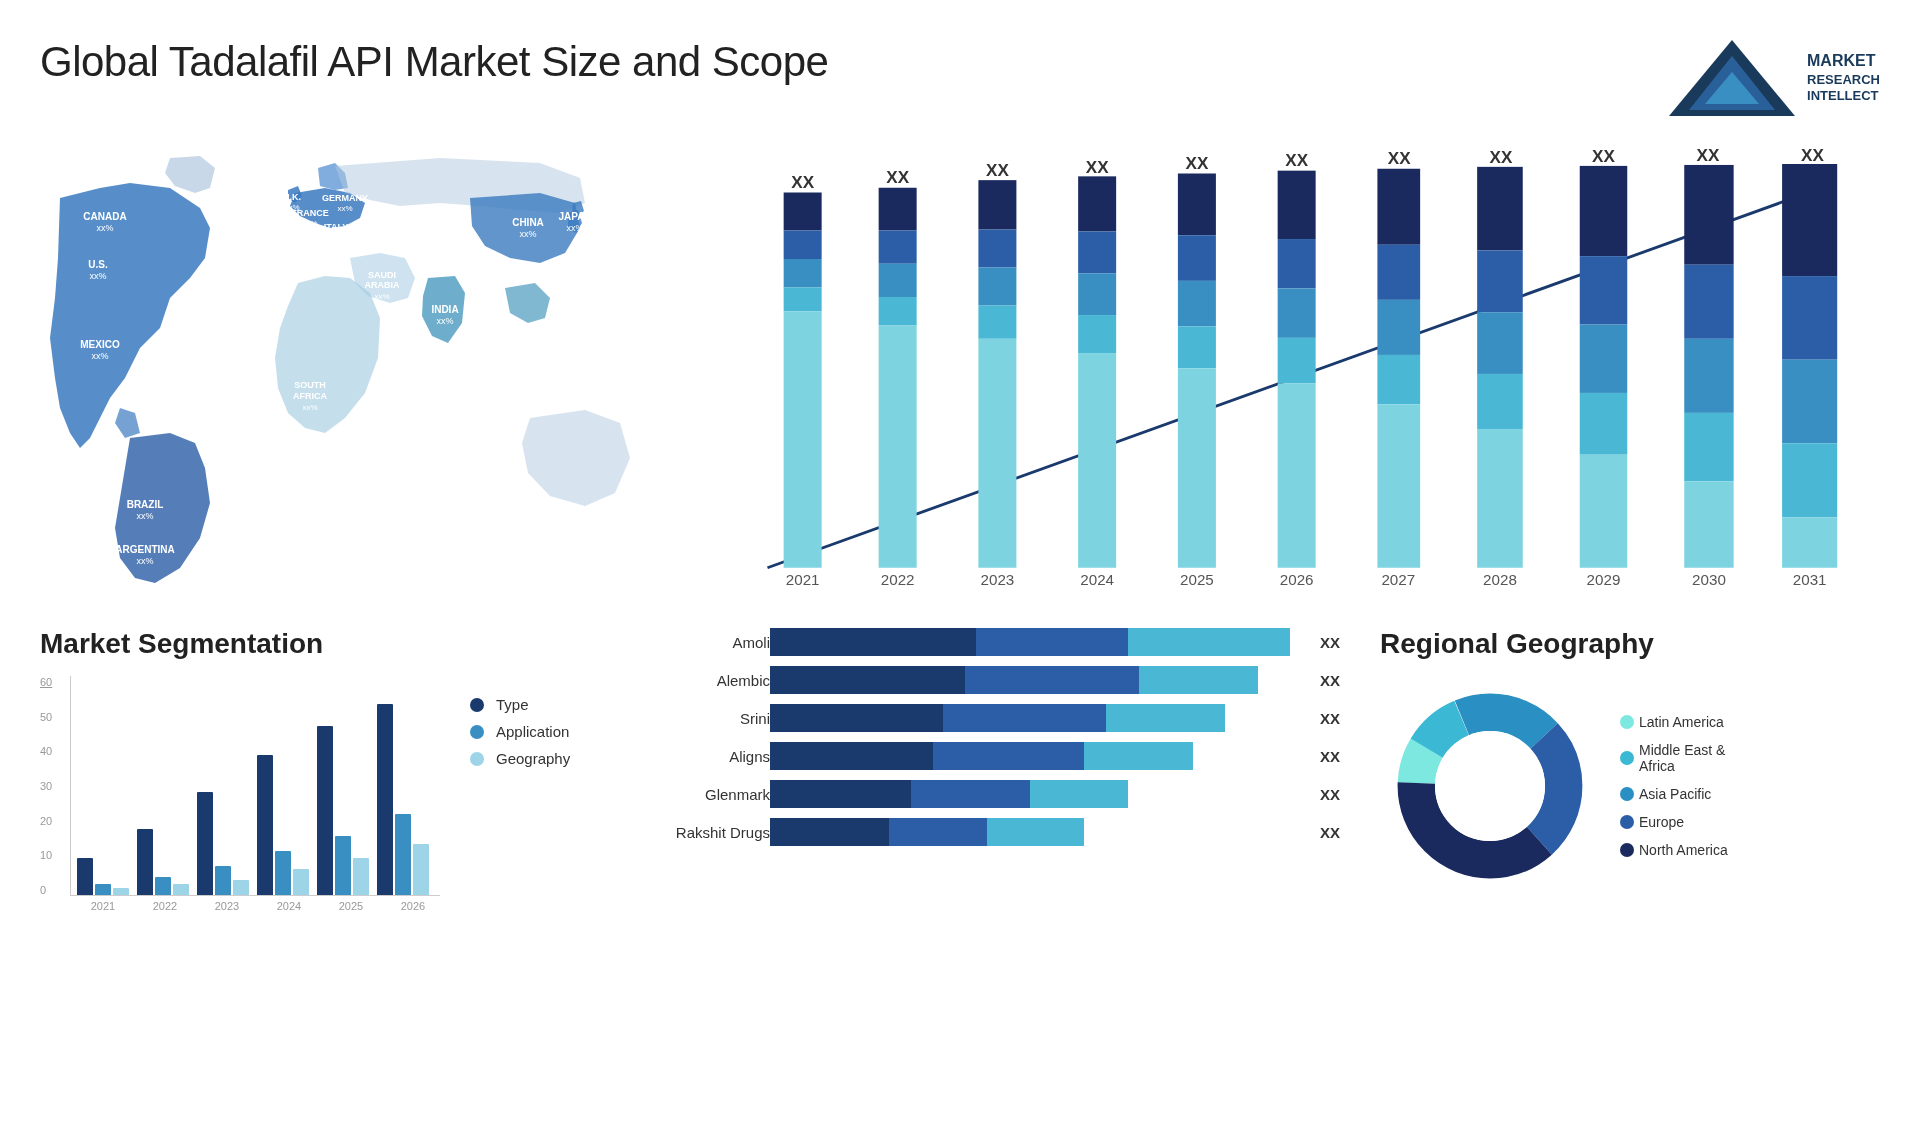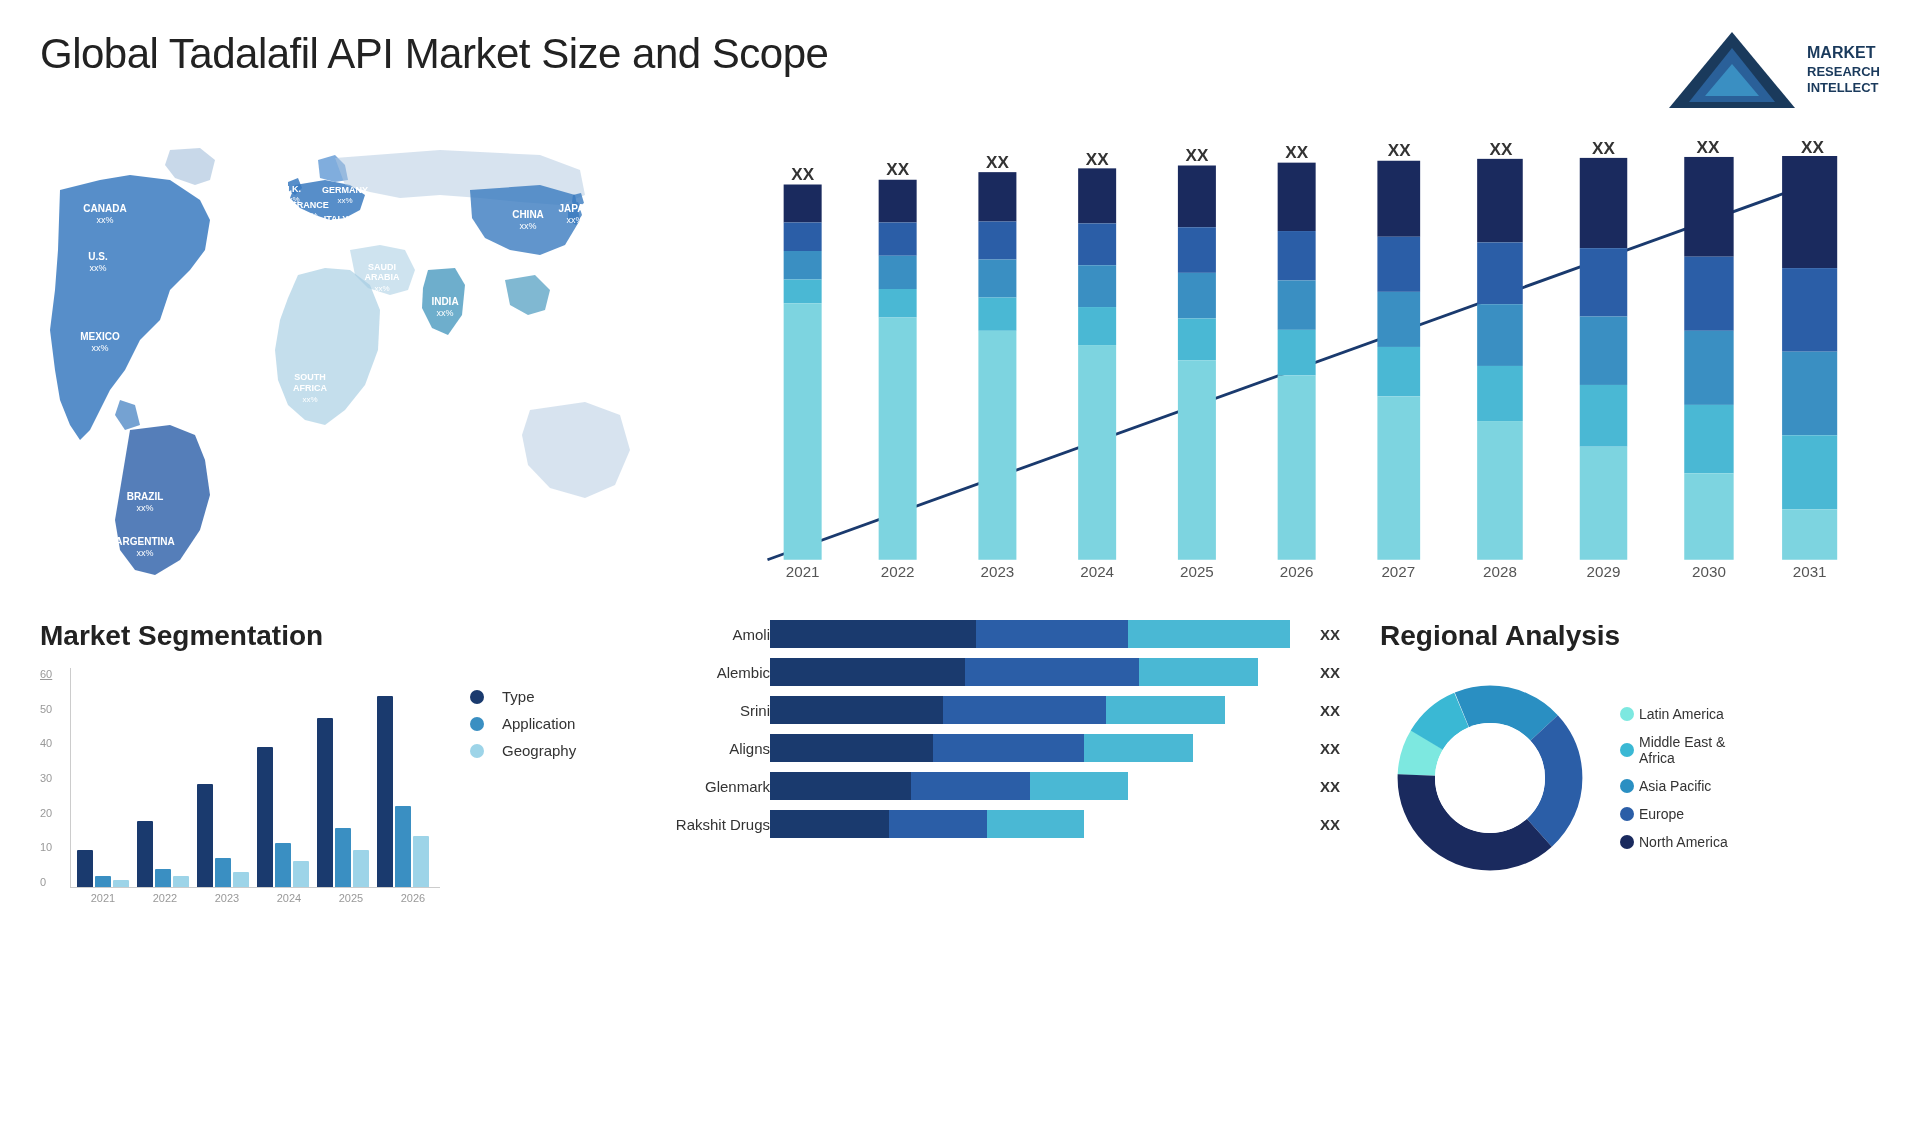--- a/index.html
+++ b/index.html
@@ -8,21 +8,21 @@
       background: #fff;
       width: 1920px;
       height: 1146px;
       overflow: hidden;
       position: relative;
     }
 
     .page-container {
       width: 1920px;
       height: 1146px;
-      padding: 30px 40px;
+      padding: 38px 40px;
       position: relative;
     }
 
     
     .header {
       display: flex;
       justify-content: space-between;
       align-items: flex-start;
       margin-bottom: 20px;
     }
@@ -63,21 +63,21 @@
     .seg-legend {
       display: flex;
       flex-direction: column;
       gap: 10px;
       padding-top: 20px;
     }
 
     .legend-item {
       display: flex;
       align-items: center;
-      gap: 18px;
+      gap: 12px;
       font-size: 15px;
       color: #333;
     }
 
     .legend-dot {
       width: 14px;
       height: 14px;
       border-radius: 50%;
       flex-shrink: 0;
     }
@@ -510,21 +510,21 @@
               <div style="width:22%;height:100%;background:#1a3a6e;"></div>
               <div style="width:18%;height:100%;background:#2b5ea7;"></div>
               <div style="width:18%;height:100%;background:#4ab8d4;"></div>
             </div>
             <div class="player-value">XX</div>
           </div>
         </div>
       </div>
 
       <div style="position:relative;">
-        <h2 class="section-title">Regional Analysis</h2>
+        <h2 class="section-title">Regional Geography</h2>
         <div class="regional-content">
 
           <div class="donut-container">
             <svg viewBox="0 0 200 200" width="220" height="220">
 
               <path d="M100,15 A85,85 0 0,1 185,100 L150,100 A50,50 0 0,0 100,50 Z" fill="#1a2a5e" opacity="0"></path>
 
               <circle cx="100" cy="100" r="67" fill="none" stroke="#7de8e0" stroke-width="34" stroke-dasharray="33.9 390" stroke-dashoffset="106" transform="rotate(-90 100 100)"></circle>
               <circle cx="100" cy="100" r="67" fill="none" stroke="#3ab8d4" stroke-width="34" stroke-dasharray="42.4 381" stroke-dashoffset="72.1" transform="rotate(-90 100 100)"></circle>
               <circle cx="100" cy="100" r="67" fill="none" stroke="#2a8fc2" stroke-width="34" stroke-dasharray="84.8 339" stroke-dashoffset="29.7" transform="rotate(-90 100 100)"></circle>

